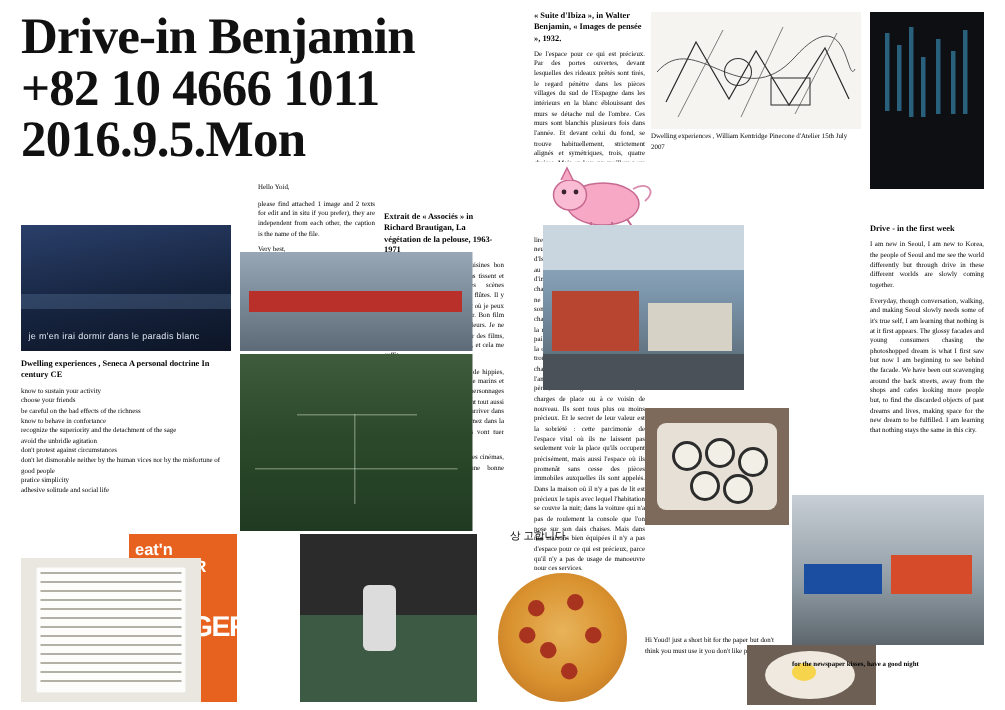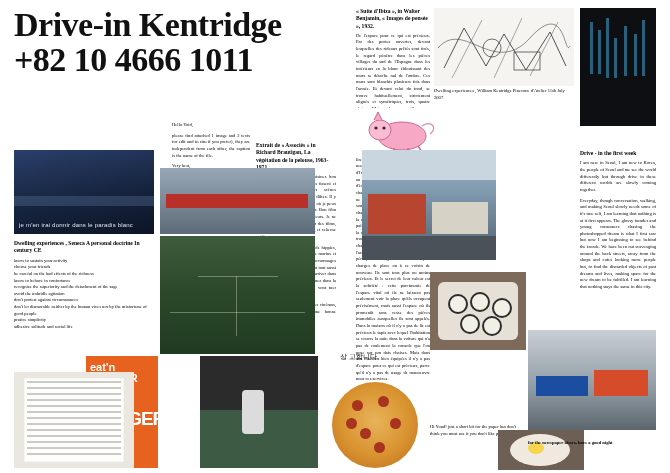--- a/index.html
+++ b/index.html
@@ -113,22 +113,23 @@
   #t-korean{left:340px;top:352px;width:110px;font-family:"Liberation Sans",sans-serif;font-size:7px;}
   #t-kisses{left:528px;top:440px;width:120px;}
   #t-hiyoud{left:430px;top:424px;width:88px;}
 </style>
 </head>
 <body>
 
 <div class="page">
 
   <div class="masthead">
-    <div>Drive-in Kentridge</div>
+    <div>Drive-in Benjamin</div>
     <div>+82 10 4666 1011</div>
+    <div>2016.9.5.Mon</div>
   </div>
 
   <div class="photo" id="photo-night">
     <div class="band"></div>
     <div class="txt">je m'en irai dormir dans le paradis blanc</div>
   </div>
 
   <div class="txtblock tiny col" id="t-hello">
     <p>Hello Yoid,</p>
     <p class="just">please find attached 1 image and 2 texts for edit and in situ if you prefer), they are independent from each other, the caption is the name of the file.</p>

